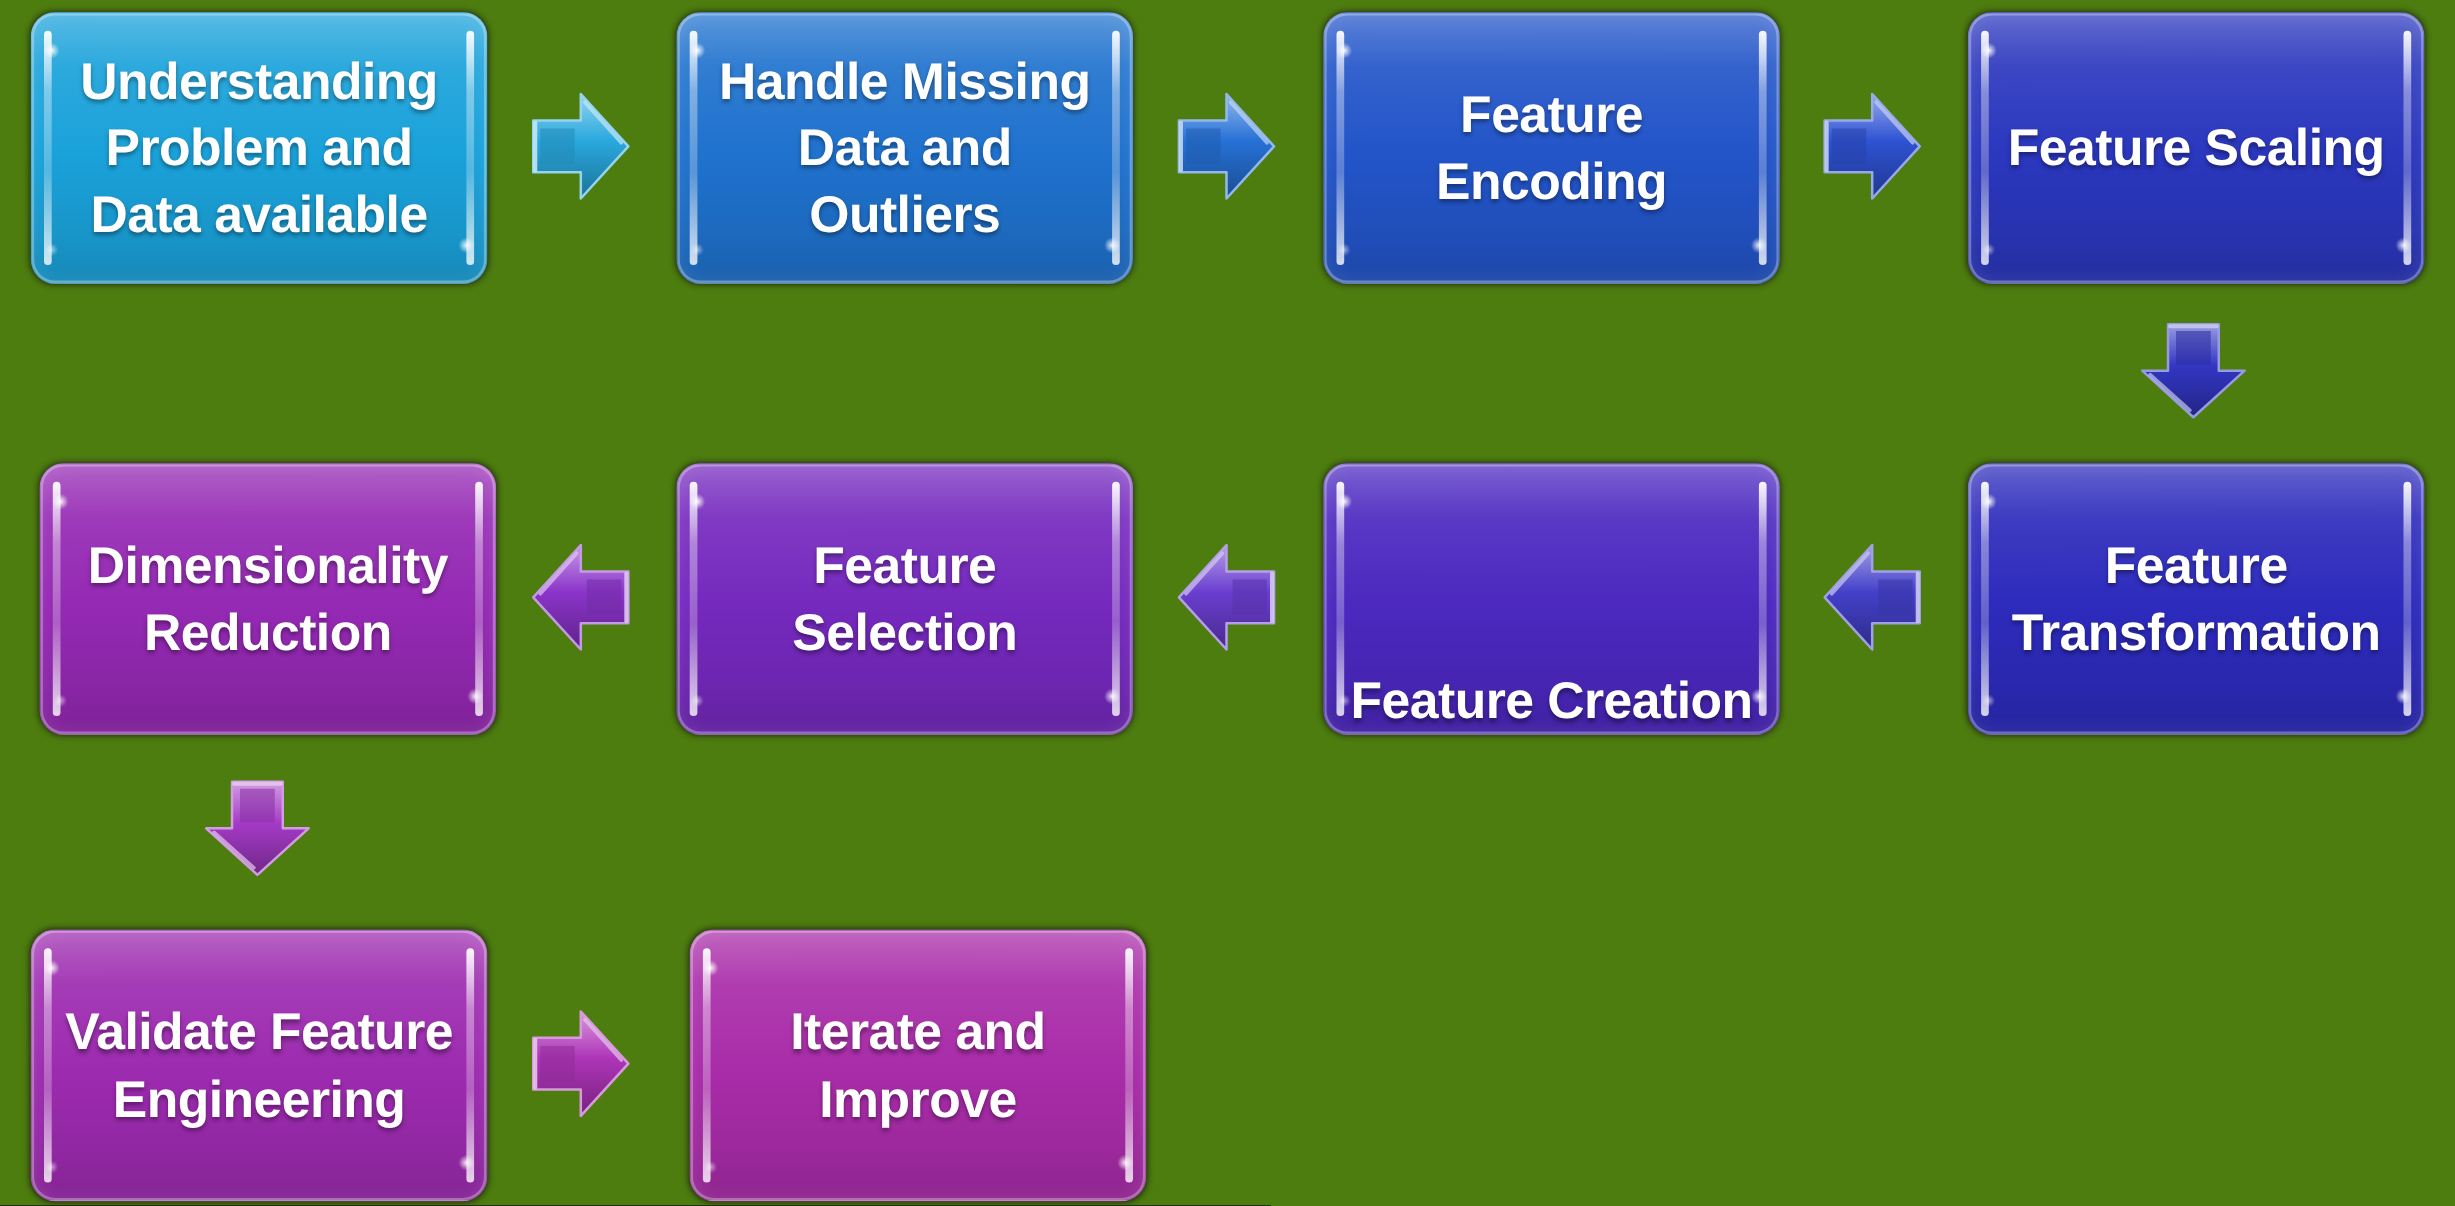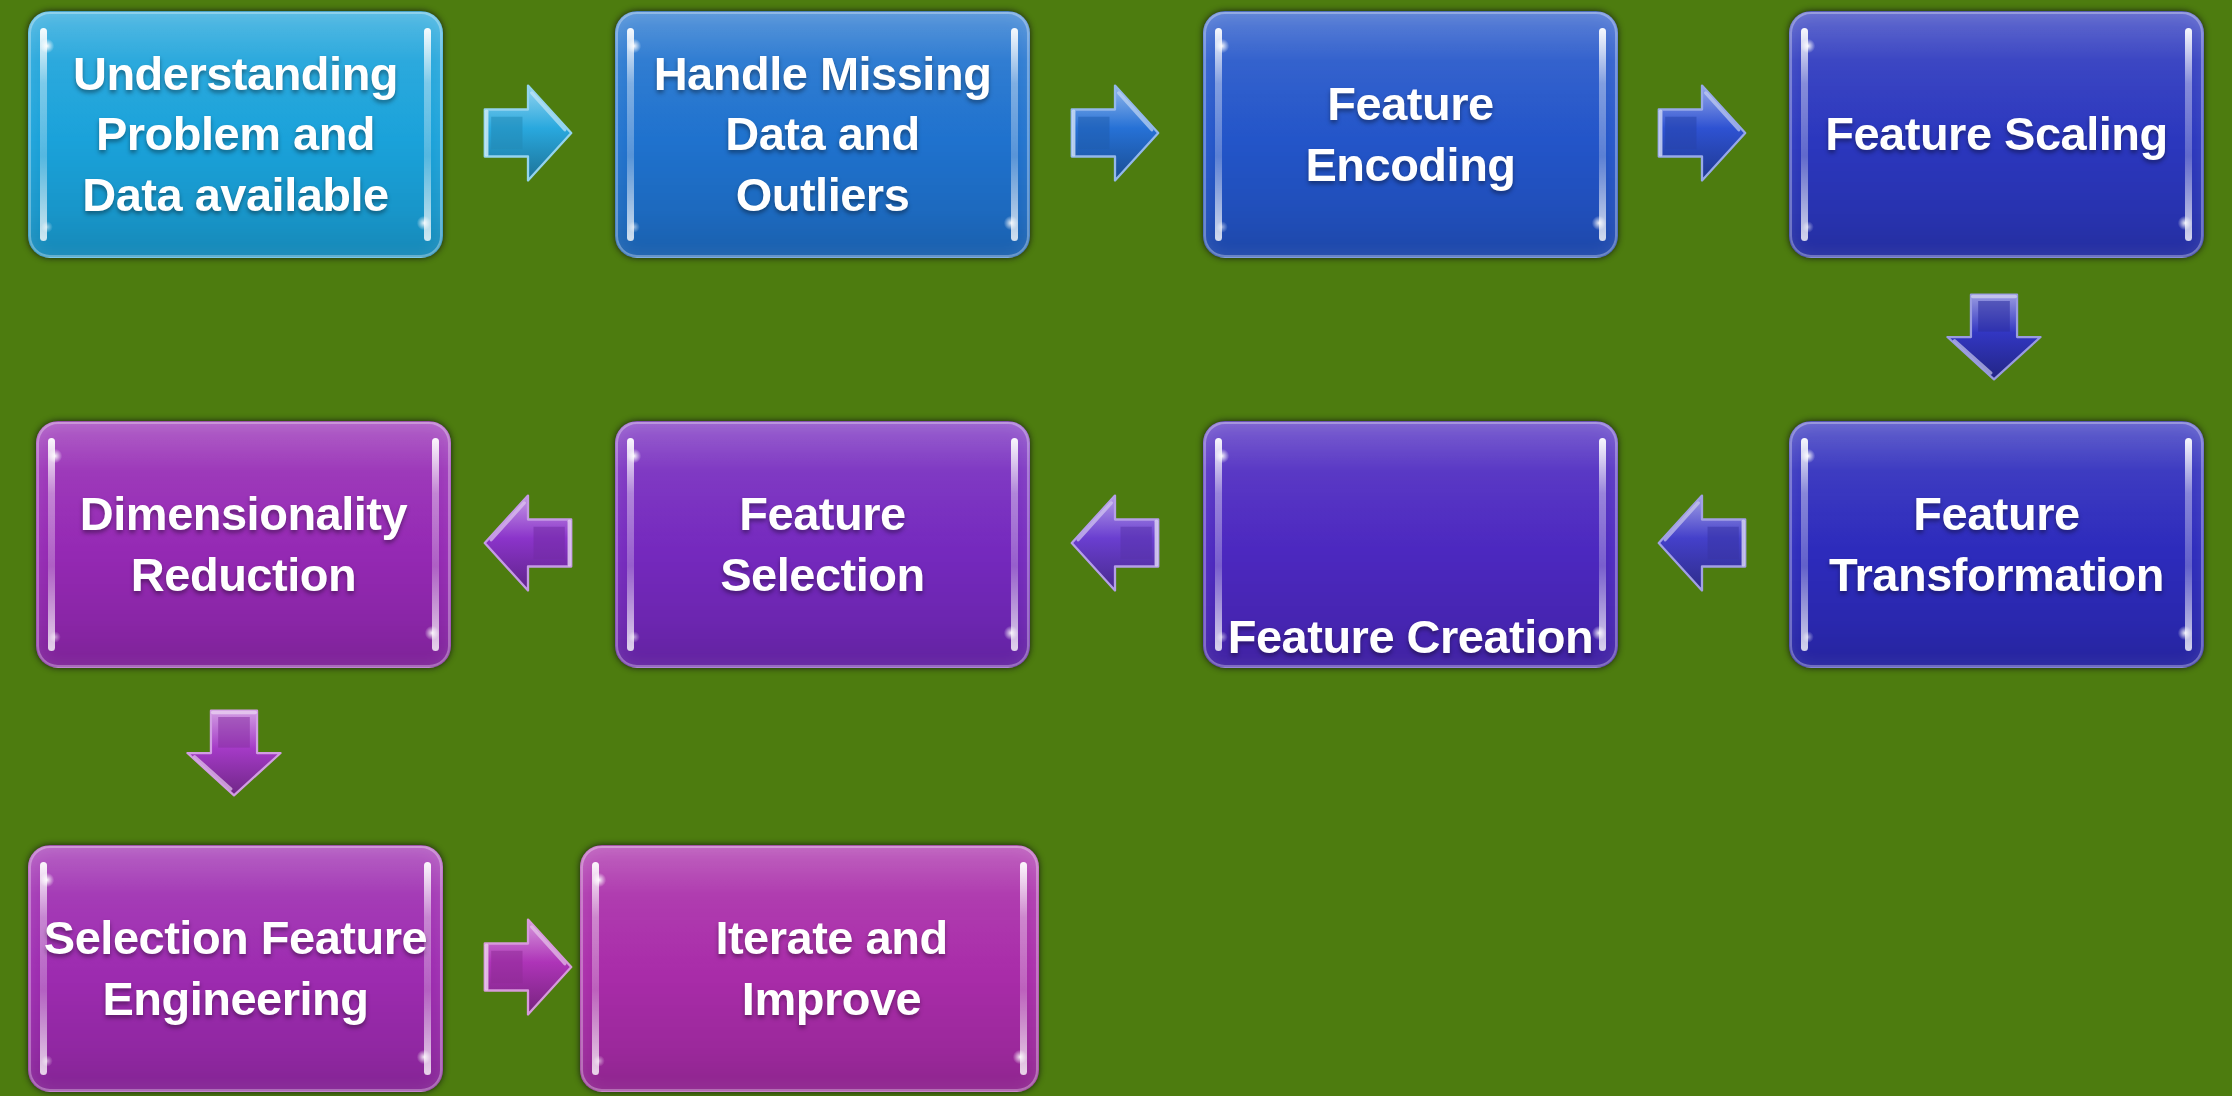--- a/index.html
+++ b/index.html
@@ -88,24 +88,24 @@
   <div class="box" style="left: 615px; top: 421px; --c: #7529BE;">
     <div class="label">Feature
 Selection</div>
   </div>
   <div class="box" style="left: 36px; top: 421px; --c: #9529B4;">
     <div class="label">Dimensionality
 Reduction</div>
   </div>
 
   <div class="box" style="left: 28px; top: 845px; --c: #9D2BB0;">
-    <div class="label">Selection Feature
+    <div class="label">Validate Feature
 Engineering</div>
   </div>
-  <div class="box" style="left: 580px; top: 845px; padding-left: 44px; --c: #A92CA9;">
+  <div class="box" style="left: 627px; top: 845px; --c: #A92CA9;">
     <div class="label">Iterate and
 Improve</div>
   </div>
 
   <div class="arrow" style="left:482px;top:80px;width:92px;height:106px;">
       <svg viewBox="0 0 100 115" preserveAspectRatio="none">
       <defs>
         <linearGradient id="ag0" x1="0" y1="0" x2="0" y2="1">
           <stop offset="0" stop-color="rgb(148,212,239)"></stop>
           <stop offset="0.45" stop-color="#29A8DE"></stop>

